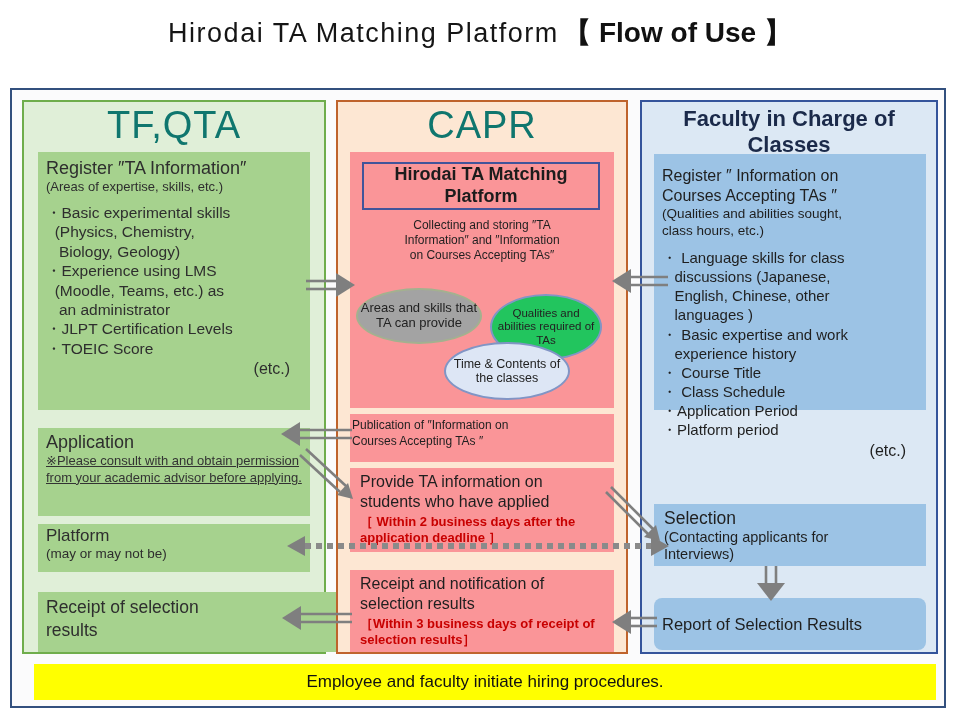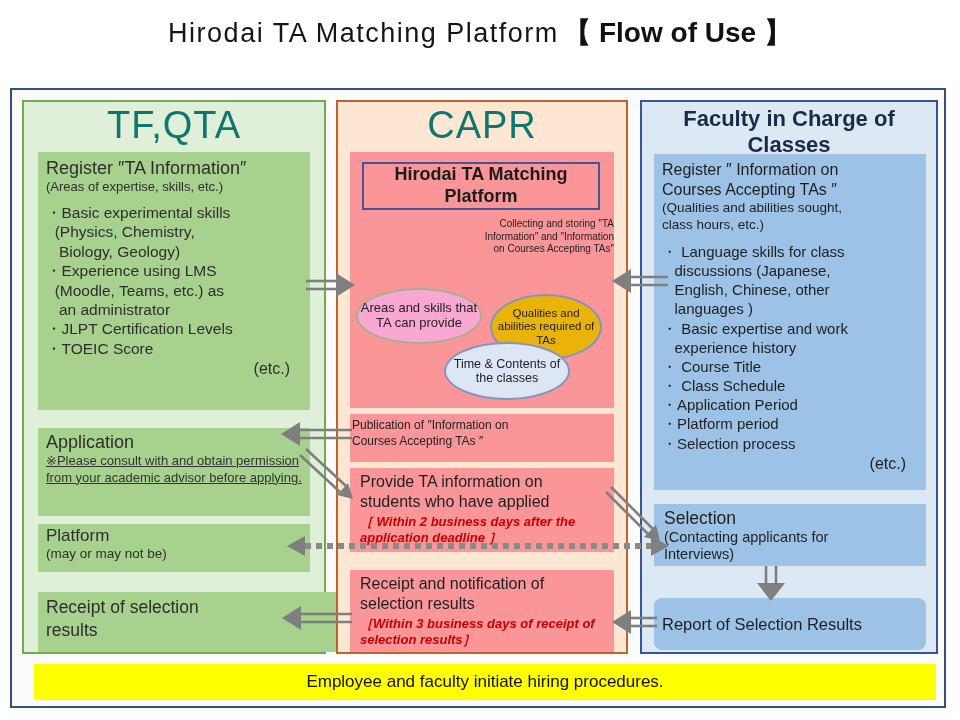--- a/index.html
+++ b/index.html
@@ -40,34 +40,34 @@
   .int-title { font-size:17px; }
   .int-sub { font-size:13.5px; }
 
   #rec-box { left:14px; top:490px; width:304px; height:60px; padding:4px 8px; font-size:17.5px; line-height:1.3; white-space:pre-line; }
 
   
   #main-box { left:12px; top:50px; width:264px; height:256px; }
   #platform-box { position:absolute; left:12px; top:10px; width:238px; height:48px; border:2px solid #42549a;
                   display:flex; align-items:center; justify-content:center; text-align:center;
                   font-weight:bold; font-size:18px; line-height:1.2; color:#1c1c1c; }
-  #collect-text { position:absolute; top:66px; left:0; width:100%; text-align:right; font-size:10px; line-height:1.25; white-space:pre-line; }
+  #collect-text { position:absolute; top:66px; left:0; width:100%; text-align:center; font-size:12px; line-height:1.25; white-space:pre-line; }
   .ellipse { position:absolute; border-radius:50%; display:flex; align-items:center; justify-content:center; text-align:center; color:#222; }
-  #ellipse-green { left:6px;  top:136px; width:126px; height:56px; background:#f9a8d4; border:2px solid #a3b18f; font-size:13px;   line-height:1.15; }
-  #ellipse-q     { left:140px; top:142px; width:112px; height:66px; background:#eab308; border:2px solid #8195c5; font-size:11.5px; line-height:1.15; }
+  #ellipse-green { left:6px;  top:136px; width:126px; height:56px; background:#a3a3a3; border:2px solid #a3b18f; font-size:13px;   line-height:1.15; }
+  #ellipse-q     { left:140px; top:142px; width:112px; height:66px; background:#22c55e; border:2px solid #8195c5; font-size:11.5px; line-height:1.15; }
   #ellipse-t     { left:94px; top:190px; width:126px; height:58px; background:#dde6f5; border:2px solid #8195c5; font-size:12.5px; line-height:1.15; }
 
   #pub-box  { left:12px; top:312px; width:264px; height:48px; padding:4px 2px; font-size:12px; line-height:1.3; white-space:pre-line; }
   #prov-box { left:12px; top:366px; width:264px; height:84px; padding:4px 10px; }
   #not-box  { left:12px; top:468px; width:264px; height:82px; padding:4px 10px; }
   .box-main-text { font-size:16px; line-height:1.25; white-space:pre-line; }
-  .red-note { color:#c80000; font-weight:bold; font-style:italic; font-size:13px; line-height:1.2; white-space:pre-line; margin-top:2px; }
+  .red-note { color:#c80000; font-weight:bold; font-size:13px; line-height:1.2; white-space:pre-line; margin-top:2px; }
 
   
-  #fac-box { left:12px; top:52px; width:272px; height:336px; padding:6px 8px; }
+  #fac-box { left:12px; top:52px; width:272px; height:256px; padding:12px 8px; }
   .fac-title { font-size:16px; line-height:1.25; white-space:pre-line; }
   .fac-sub { font-size:13.5px; line-height:1.25; white-space:pre-line; margin-bottom:8px; }
   .fac-bullet { font-size:15px; line-height:1.28; white-space:pre-wrap; }
 
   #sel-box { left:12px; top:402px; width:272px; height:62px; padding:4px 10px; }
   .sel-title { font-size:17.5px; }
   .sel-sub { font-size:14.5px; line-height:1.18; white-space:pre-line; }
 
   #rep-box { left:12px; top:496px; width:272px; height:52px; display:flex; align-items:center; padding:0 8px; font-size:16.5px;border-radius:8px; }
 
@@ -165,21 +165,20 @@
       <div class="fac-bullet">・ Language skills for class
    discussions (Japanese,
    English, Chinese, other
    languages )</div>
       <div class="fac-bullet">・ Basic expertise and work
    experience history</div>
       <div class="fac-bullet">・ Course Title</div>
       <div class="fac-bullet">・ Class Schedule</div>
       <div class="fac-bullet">・Application Period</div>
       <div class="fac-bullet">・Platform period</div>
-      <div class="fac-bullet">・Selection process</div>
       <div class="etc">(etc.)</div>
     </div>
 
     <div class="bbox" id="sel-box">
       <div class="sel-title">Selection</div>
       <div class="sel-sub">(Contacting applicants for
 Interviews)</div>
     </div>
 
     <div class="bbox" id="rep-box">Report of Selection Results</div>

